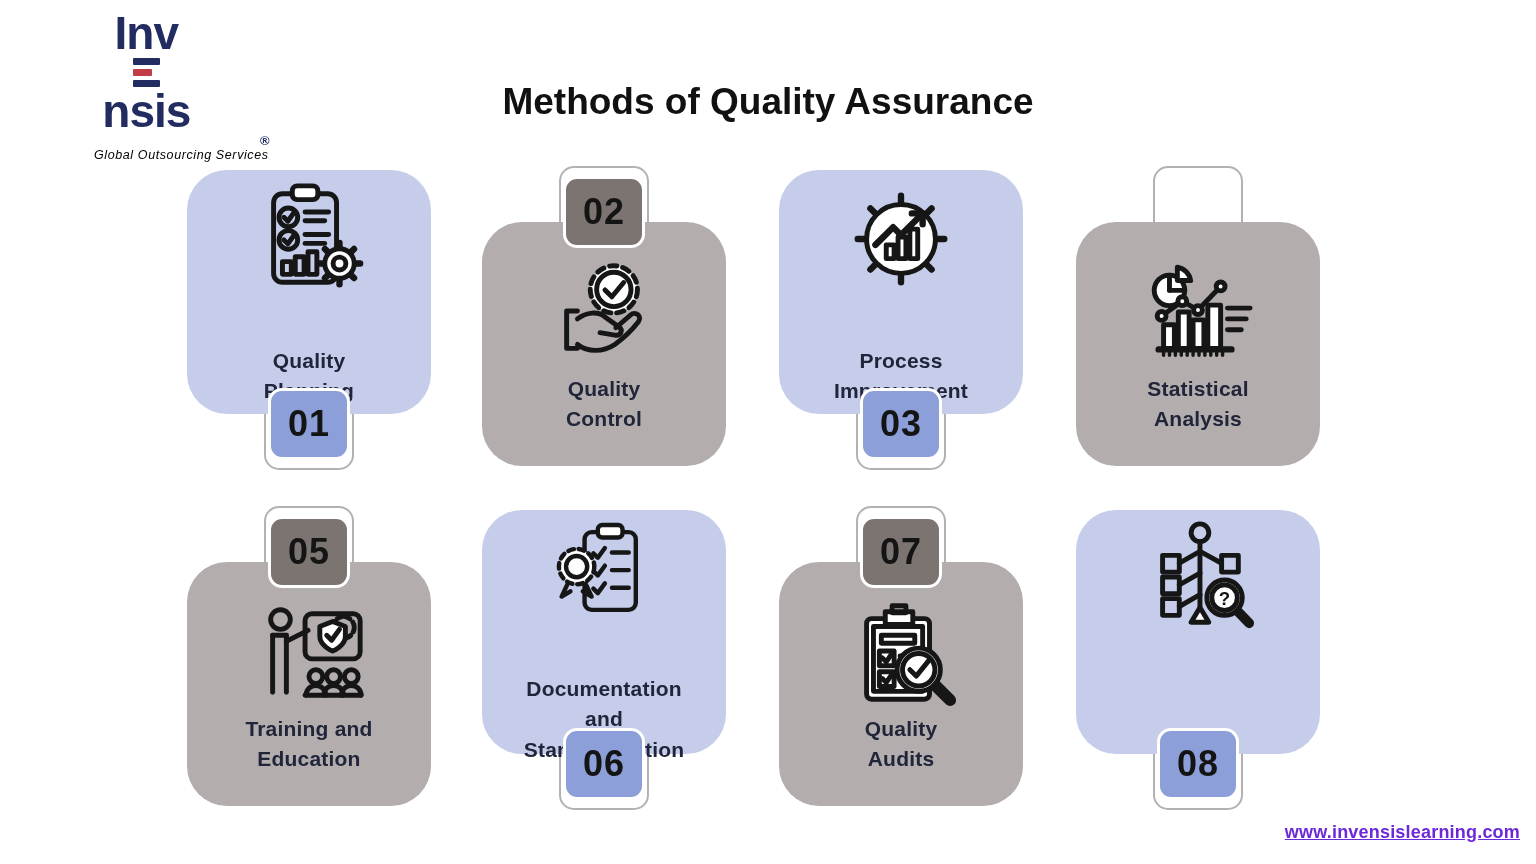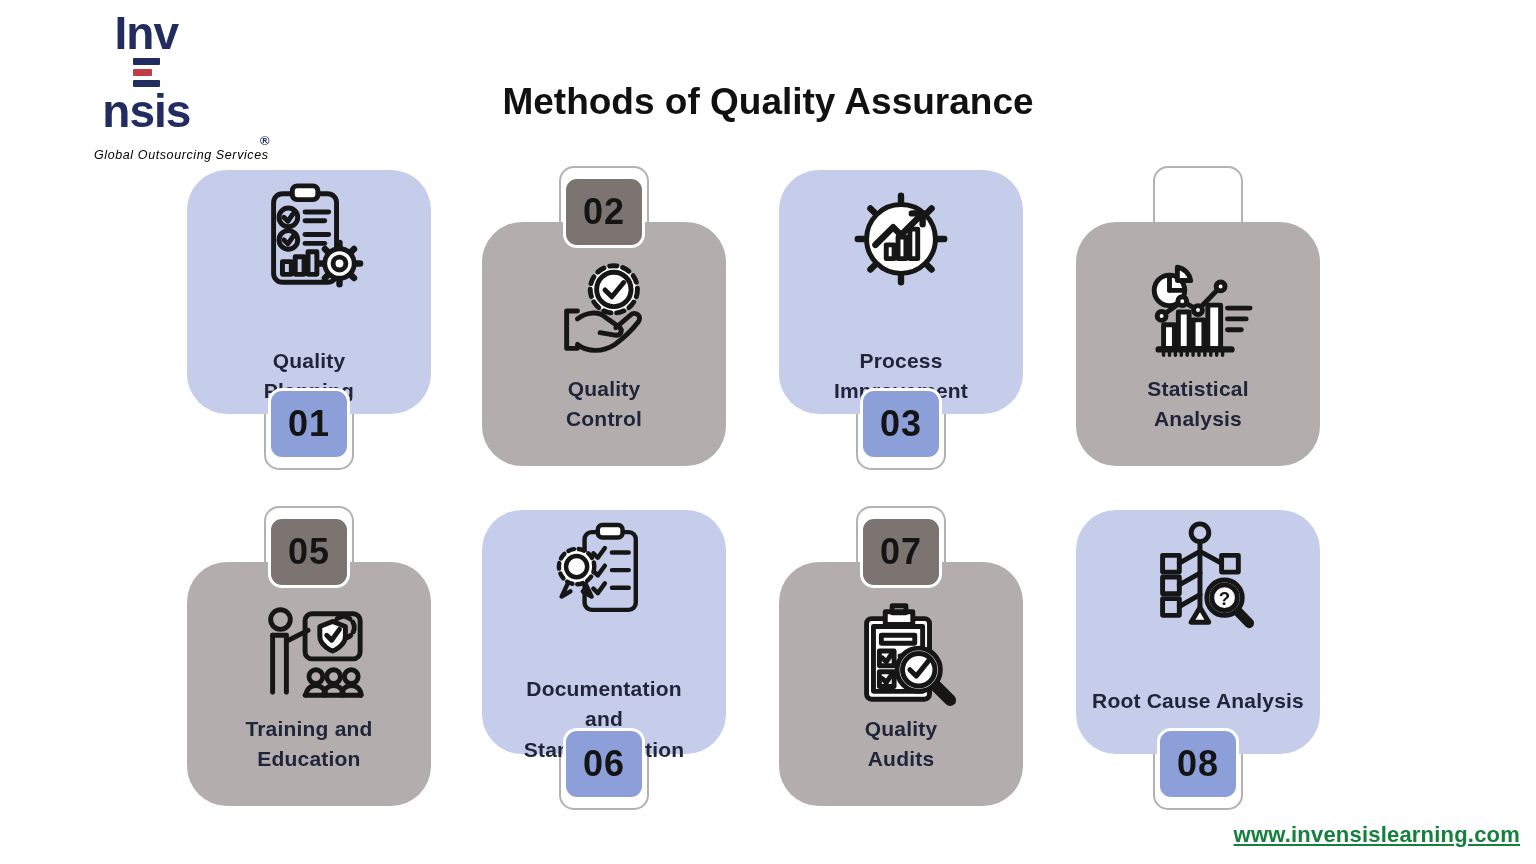--- a/index.html
+++ b/index.html
@@ -64,22 +64,22 @@
   .icon svg .hd2{stroke-width:10;}
   .icon svg .tx{fill:#141414;stroke:none;font-weight:700;font-family:"Liberation Sans",sans-serif;}
 
   .label{margin-top:2px;font-size:21px;font-weight:800;color:#20253a;text-align:center;
          line-height:1.45;letter-spacing:0.2px;max-width:216px;}
   .s1 .label,.s2 .label,.s4 .label{max-width:150px;}
   .s7 .label{max-width:120px;}
   .s6 .label{max-width:192px;}
 
   
-  #website{position:absolute;right:16px;top:822px;font-size:22px;font-weight:800;
-           color:#15803d;text-decoration:underline;letter-spacing:0.2px;}
+  #website{position:absolute;right:16px;top:822px;font-size:18px;font-weight:800;
+           color:#6d28d9;text-decoration:underline;letter-spacing:0.2px;}
 </style>
 </head>
 <body>
 
 <div id="page">
 
   <div id="logo">
     <div class="wordmark">
       <span>Inv</span>
       <span class="ebar">
@@ -299,20 +299,19 @@
             <rect x="24" y="60" width="17" height="17"></rect>
           <rect x="24" y="82" width="17" height="17"></rect>
             <rect x="84" y="38" width="17" height="17"></rect>
           <path d="M53,106 h18 l-9,-15 z" class="wf"></path>
           <path d="M99.5,94 L112,107" class="hd2"></path>
           <circle cx="87" cy="81" r="18" class="wf"></circle>
             <circle cx="87" cy="81" r="13" class="wf"></circle>
           <text x="87" y="88" class="tx" font-size="19" text-anchor="middle">?</text>
         </svg>
       </div>
-      <div class="label">Root Cause Analysis</div>
     </div>
     <div class="badge">08</div>
   </div>
 
   <a id="website">www.invensislearning.com</a>
 
 </div>
 
 </body></html>

